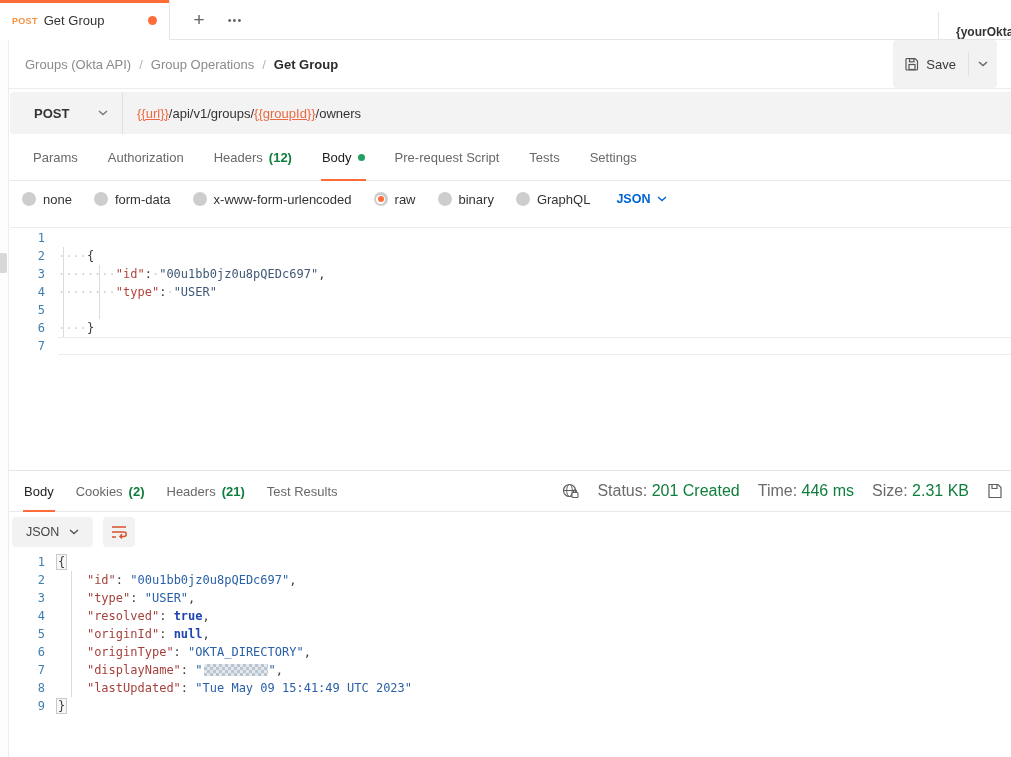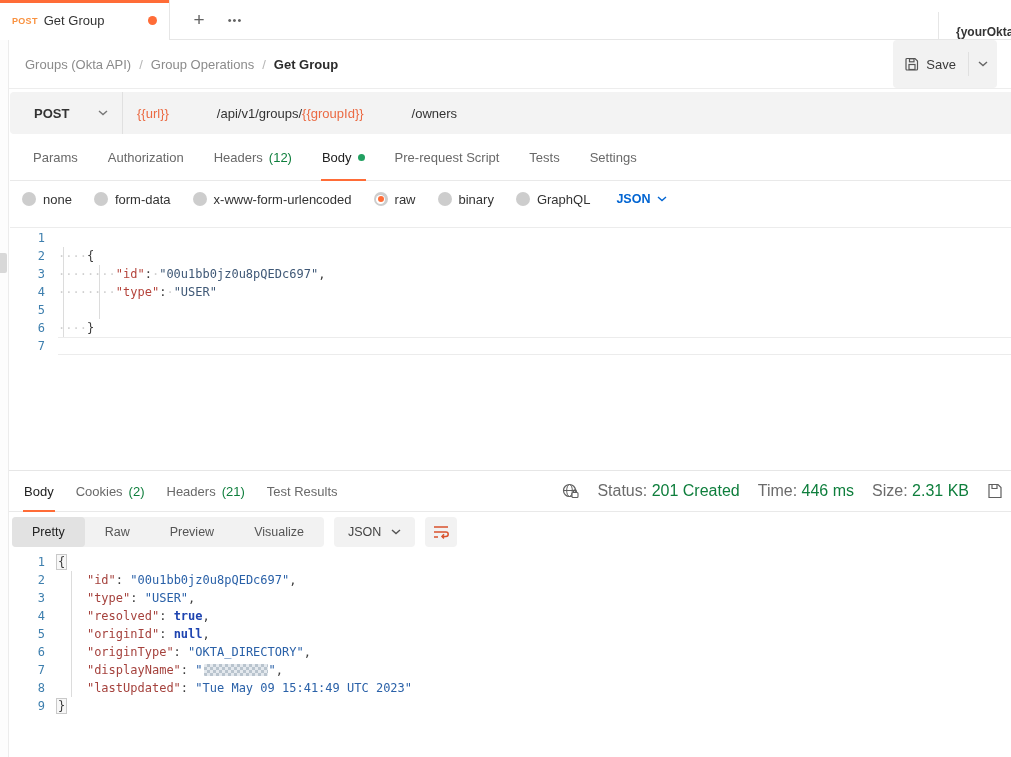--- a/index.html
+++ b/index.html
@@ -32,27 +32,27 @@
   .save-group { display:flex; align-items:center; background:#f2f2f2; border-radius:4px; overflow:hidden; margin-right:2px; }
   .save-btn { display:flex; align-items:center; gap:7px; padding:7px 12px; font-size:13px; color:#3a3a3a; cursor:pointer; }
   .save-caret { padding:9px 9px; border-left:1px solid #e0e0e0; display:flex; align-items:center; cursor:pointer; }
 
   
   .url-row { position:absolute; top:92px; left:10px; right:-6px; height:42px; background:#f3f3f3; border-radius:4px; display:flex; align-items:center; }
   .method-select { display:flex; align-items:center; width:112px; padding:0 14px 0 24px; justify-content:space-between; cursor:pointer; }
   .method-label { font-size:13px; font-weight:bold; color:#333; }
   .url-divider { width:1px; align-self:stretch; background:#e0e0e0; margin:0; }
   .url-input { font-size:13px; padding-left:14px; color:#333; cursor:text; }
-  .u-var { color:var(--var-orange); }
-  .u-plain { color:#333;padding-left:48px; }
+  .u-var { color:var(--var-orange);text-decoration:underline; }
+  .u-plain { color:#333; }
 
   
   .reqtabs-row { position:absolute; top:134px; left:10px; right:0; height:47px; border-bottom:1px solid #e9e9e9; display:flex; align-items:stretch; padding-left:12px;gap:8px; }
   .rtab { position:relative; display:flex; align-items:center; gap:6px; padding:0 11px; font-size:13px; color:#696969; cursor:pointer; }
-  .rtab .count { color:var(--green); }
+  .rtab .count { color:var(--green);font-weight:bold; }
   .rtab.active { color:#212121; }
   .rtab.active .underline { position:absolute; bottom:-1px; left:10px; right:10px; height:2px; background:var(--accent); }
   .body-dot { width:7px; height:7px; border-radius:50%; background:#22a061; }
 
   
   .bodytype-row { position:absolute; top:181px; left:10px; right:0; height:36px; display:flex; align-items:center; gap:22px; padding-left:12px; }
   .radio-item { display:flex; align-items:center; gap:7px; font-size:13px; color:#333; cursor:pointer; }
   .radio { width:14px; height:14px; border-radius:50%; background:#cdcdcd; position:relative; }
   .radio.sel::after { content:""; position:absolute; inset:2.5px; background:#fff; border-radius:50%; }
   .radio.sel::before { content:""; position:absolute; inset:4px; background:var(--accent); border-radius:50%; z-index:1; }
@@ -270,34 +270,20 @@
     <span class="meta-item"><span>Size:</span> <b>2.31 KB</b></span>
     <span class="icon-btn">
       <svg width="16" height="16" viewBox="0 0 16 16">
         <path d="M2 1.5h9l3 3v10H2z" fill="none" stroke="#5f5f5f" stroke-width="1.2"></path>
         <path d="M5 1.5v4h5v-4" fill="none" stroke="#5f5f5f" stroke-width="1.2"></path>
       </svg>
     </span>
   </div>
 
   <div class="resp-toolbar">
-    <div class="seg-group">
-      <div class="seg active">
-          <span>Pretty</span>
-        </div>
-      <div class="seg">
-          <span>Raw</span>
-        </div>
-      <div class="seg">
-          <span>Preview</span>
-        </div>
-      <div class="seg">
-          <span>Visualize</span>
-        </div>
-    </div>
     <div class="resp-lang">
       <span>JSON</span>
       <svg width="10" height="6" viewBox="0 0 10 6">
           <path d="M1 1l4 3.5L9 1" fill="none" stroke="#555" stroke-width="1.4"></path>
         </svg>
     </div>
     <div class="wrap-btn">
       <svg width="16" height="14" viewBox="0 0 16 14">
         <path d="M1 2h14M1 7h10" stroke="#d9522c" stroke-width="1.5"></path>
         <path d="M1 12h4" stroke="#d9522c" stroke-width="1.5"></path>

